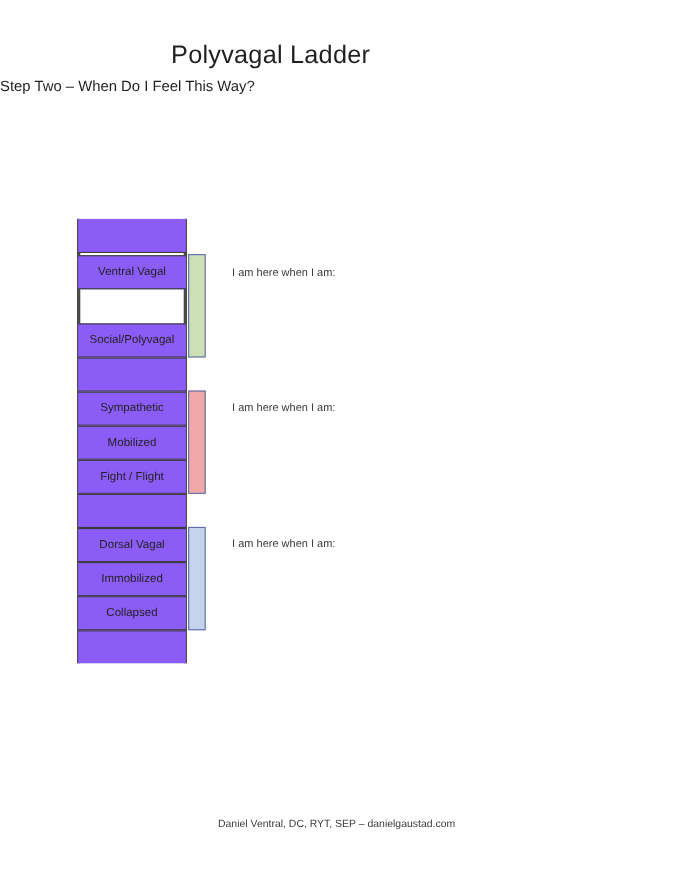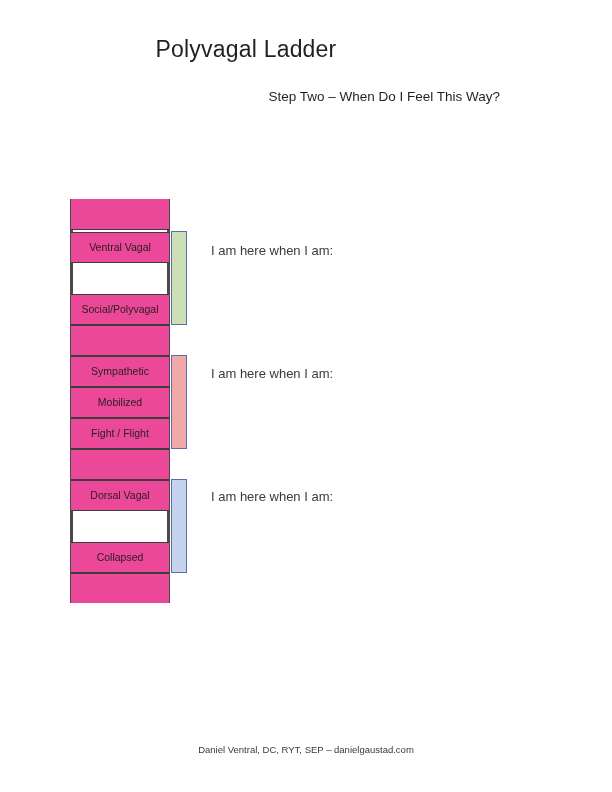--- a/index.html
+++ b/index.html
@@ -30,24 +30,24 @@
     left: 0;
     width: 492px;
     text-align: center;
     font-size: 23px;
     font-weight: 400;
     letter-spacing: 0.2px;
     color: #231f20;
   }
   .doc-subtitle {
     position: absolute;
-    top: 89px;
+    top: 71px;
     left: 0;
     width: 500px;
-    text-align: right;
+    text-align: left;
     font-size: 13.5px;
     font-weight: 400;
     color: #231f20;
   }
 
   
   .ladder {
     position: absolute;
     left: 70px;
     top: 199px;
@@ -69,21 +69,21 @@
     position: absolute;
     left: 1px;
     width: 98px;
     height: 31px;
     box-sizing: border-box;
     border-top: 1.3px solid #3f3d3c;
     border-bottom: 1.3px solid #3f3d3c;
     display: flex;
     align-items: center;
     justify-content: center;
-    background: #ec4899;
+    background: #8b5cf6;
   }
   .rung-label {
     font-size: 10.5px;
     line-height: 1;
     color: #231f20;
     white-space: nowrap;
   }
   .rung.empty { border-bottom: none; }
   .rung.spacer-top { border-top: none; border-bottom: 1.3px solid #3f3d3c; }
 
@@ -93,21 +93,21 @@
     left: 101px;
     width: 16px;
     box-sizing: border-box;
     border: 1.2px solid #5b6ea8;
   }
 
   
   .prompt {
     position: absolute;
     left: 211px;
-    font-size: 13px;
+    font-size: 10px;
     color: #3a3a3a;
     white-space: nowrap;
   }
 
   
   .footer {
     position: absolute;
     top: 744px;
     left: 0;
     width: 612px;
@@ -153,20 +153,23 @@
       <span class="rung-label">Fight / Flight</span>
     </div>
 
     <div class="rung" style="top:250px;">
       <span class="rung-label"></span>
     </div>
 
     <div class="rung" style="top:281px;">
       <span class="rung-label">Dorsal Vagal</span>
     </div>
+    <div class="rung" style="top:312px;">
+      <span class="rung-label">Immobilized</span>
+    </div>
     <div class="rung" style="top:343px;">
       <span class="rung-label">Collapsed</span>
     </div>
 
     <div class="rung empty" style="top:374px;height:30px;">
       <span class="rung-label"></span>
     </div>
 
     <div class="state-bar" style="top:32px;height:94px;background:#cddfb4;"></div>
     <div class="state-bar" style="top:156px;height:94px;background:#f0a8a8;"></div>

